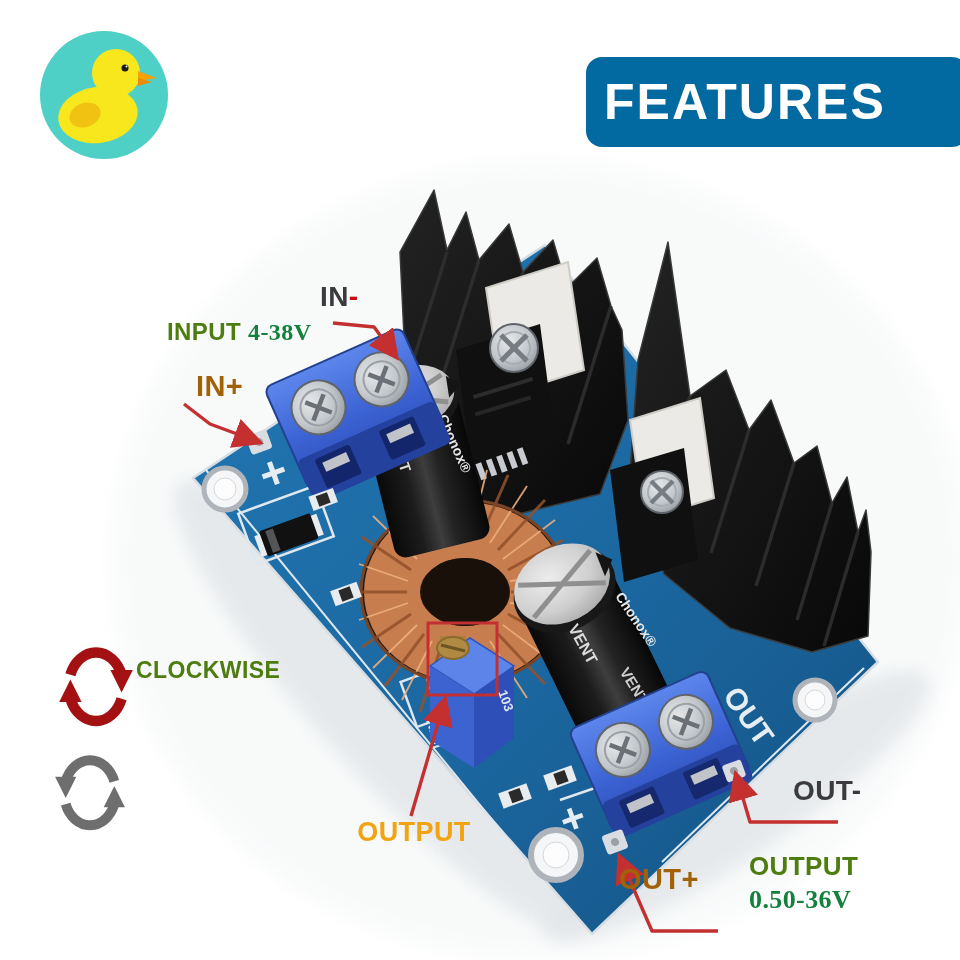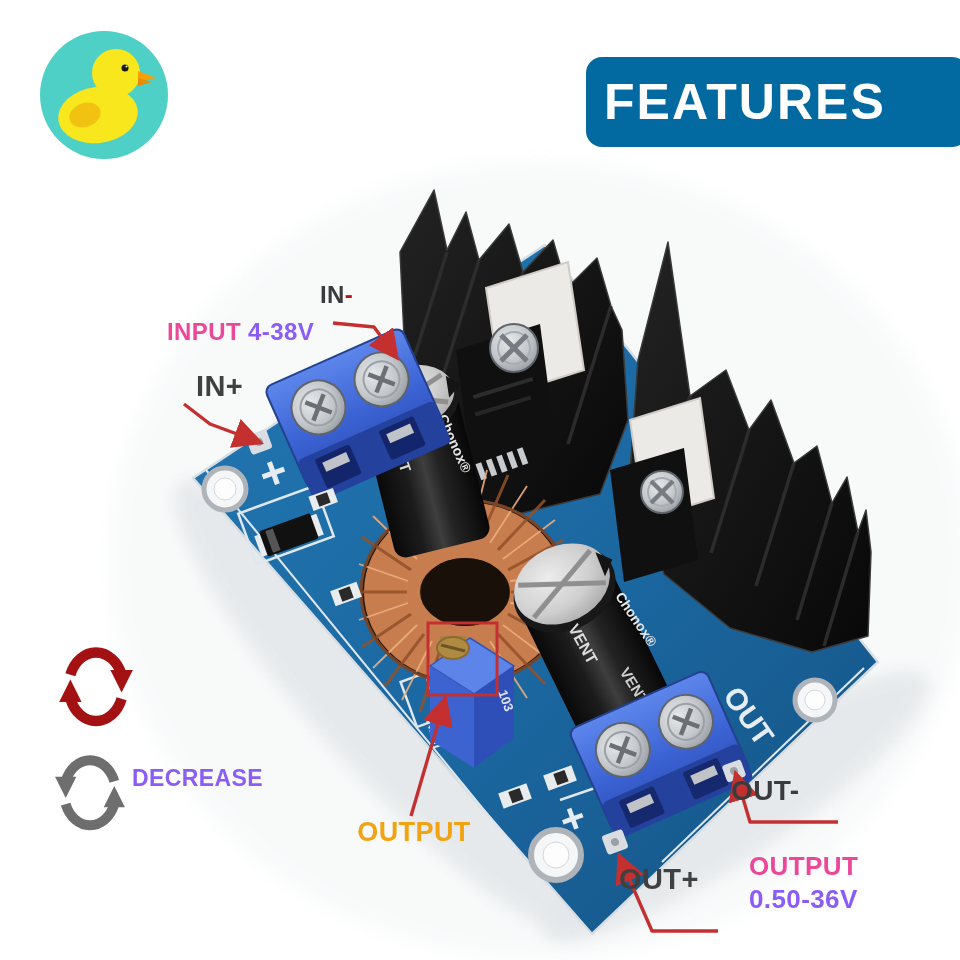--- a/index.html
+++ b/index.html
@@ -1,23 +1,23 @@
 <!DOCTYPE html>
 <html><head>
 <meta charset="utf-8">
 <style>
   html,body{margin:0;padding:0;background:#ffffff;}
   body{width:960px;height:960px;overflow:hidden;font-family:"Liberation Sans",sans-serif;}
   .stage{position:relative;width:960px;height:960px;background:#ffffff;}
   .stage svg.scene{position:absolute;left:0;top:0;}
   .lbl{position:absolute;font-weight:700;white-space:nowrap;letter-spacing:.4px;}
-  .teal{color:#ec4899;}
-  .gold{color:#8b5cf6;}
+  .teal{color:#4d7c0f;}
+  .gold{color:#15803d;font-family:Liberation Serif, serif;}
   .orange{color:#F2A312;}
-  .darkred{color:#404040;}
+  .darkred{color:#a16207;}
   .dark{color:#3B3B3D;}
   .redsign{color:#C41111;}
   #features-banner{position:absolute;left:572px;top:57px;width:382px;height:90px;
     background:#0369a1;border-radius:16px;display:flex;align-items:center;
     padding-left:18px;box-sizing:border-box;margin-left:14px;}
   #features-banner span{color:#ffffff;font-weight:700;font-size:50px;letter-spacing:2px;}
   #duck-logo{position:absolute;left:38px;top:28px;width:136px;height:136px;}
   .rot-icon{position:absolute;}
   #adjuster-label{text-align:center;width:168px;line-height:31px;font-size:27px;}
   .two-line{line-height:37px;font-size:23px;}
@@ -319,52 +319,52 @@
     <polygon points="100,43 119,50 100,53" fill="#F7A007"></polygon>
     <polygon points="100,50 114,54 100,58" fill="#E88C00"></polygon>
     <circle cx="87" cy="40" r="3.5" fill="#1a1a1a"></circle>
     <circle cx="88.5" cy="38.5" r="1" fill="#ffffff"></circle>
   </svg>
 
   <div id="features-banner">
     <span>FEATURES</span>
   </div>
 
-  <div class="lbl" style="left:320px;top:281px;font-size:24px;"><span class="dark">IN</span><span class="redsign">-</span></div>
+  <div class="lbl" style="left:320px;top:281px;font-size:28px;"><span class="dark">IN</span><span class="redsign">-</span></div>
 
   <div class="lbl" style="left:167px;top:318px;font-size:24px;"><span class="teal">INPUT</span>&nbsp;<span class="gold">4-38V</span></div>
 
   <div class="lbl darkred" style="left:196px;top:370px;font-size:29px;"><span>IN+</span></div>
 
   <svg class="rot-icon" style="left:56px;top:640px;" width="80" height="92" viewBox="0 0 100 112">
     <path d="M18,42 A34,42 0 0 1 82,42" fill="none" stroke="#A31113" stroke-width="13"></path>
     <path d="M82,72 A34,42 0 0 1 18,72" fill="none" stroke="#A31113" stroke-width="13"></path>
     <polygon points="68,36 96,36 82,64" fill="#A31113"></polygon>
     <polygon points="32,76 4,76 18,48" fill="#A31113"></polygon>
   </svg>
   <div class="lbl two-line" style="left:136px;top:652px;">
+    <div class="teal">CLOCKWISE</div>
   </div>
 
   <svg class="rot-icon" style="left:52px;top:748px;" width="76" height="88" viewBox="0 0 100 112">
     <g transform="scale(-1,1) translate(-100,0)">
       <path d="M18,42 A34,42 0 0 1 82,42" fill="none" stroke="#6E6E6E" stroke-width="13"></path>
       <path d="M82,72 A34,42 0 0 1 18,72" fill="none" stroke="#6E6E6E" stroke-width="13"></path>
       <polygon points="68,36 96,36 82,64" fill="#6E6E6E"></polygon>
       <polygon points="32,76 4,76 18,48" fill="#6E6E6E"></polygon>
     </g>
   </svg>
   <div class="lbl two-line" style="left:132px;top:760px;">
-    <div class="gold">DECREASE</div>
   </div>
 
   <div class="lbl orange" id="adjuster-label" style="left:330px;top:817px;">
     <div>OUTPUT</div>
   </div>
 
-  <div class="lbl dark" style="left:731px;top:775px;font-size:28px;"><span>OUT-</span></div>
+  <div class="lbl dark" style="left:793px;top:775px;font-size:28px;"><span>OUT-</span></div>
 
   <div class="lbl darkred" style="left:619px;top:863px;font-size:29px;"><span>OUT+</span></div>
 
   <div class="lbl" id="output-rating-label" style="left:749px;top:850px;">
     <div class="teal">OUTPUT</div>
     <div class="gold">0.50-36V</div>
   </div>
 
 </div>
 

